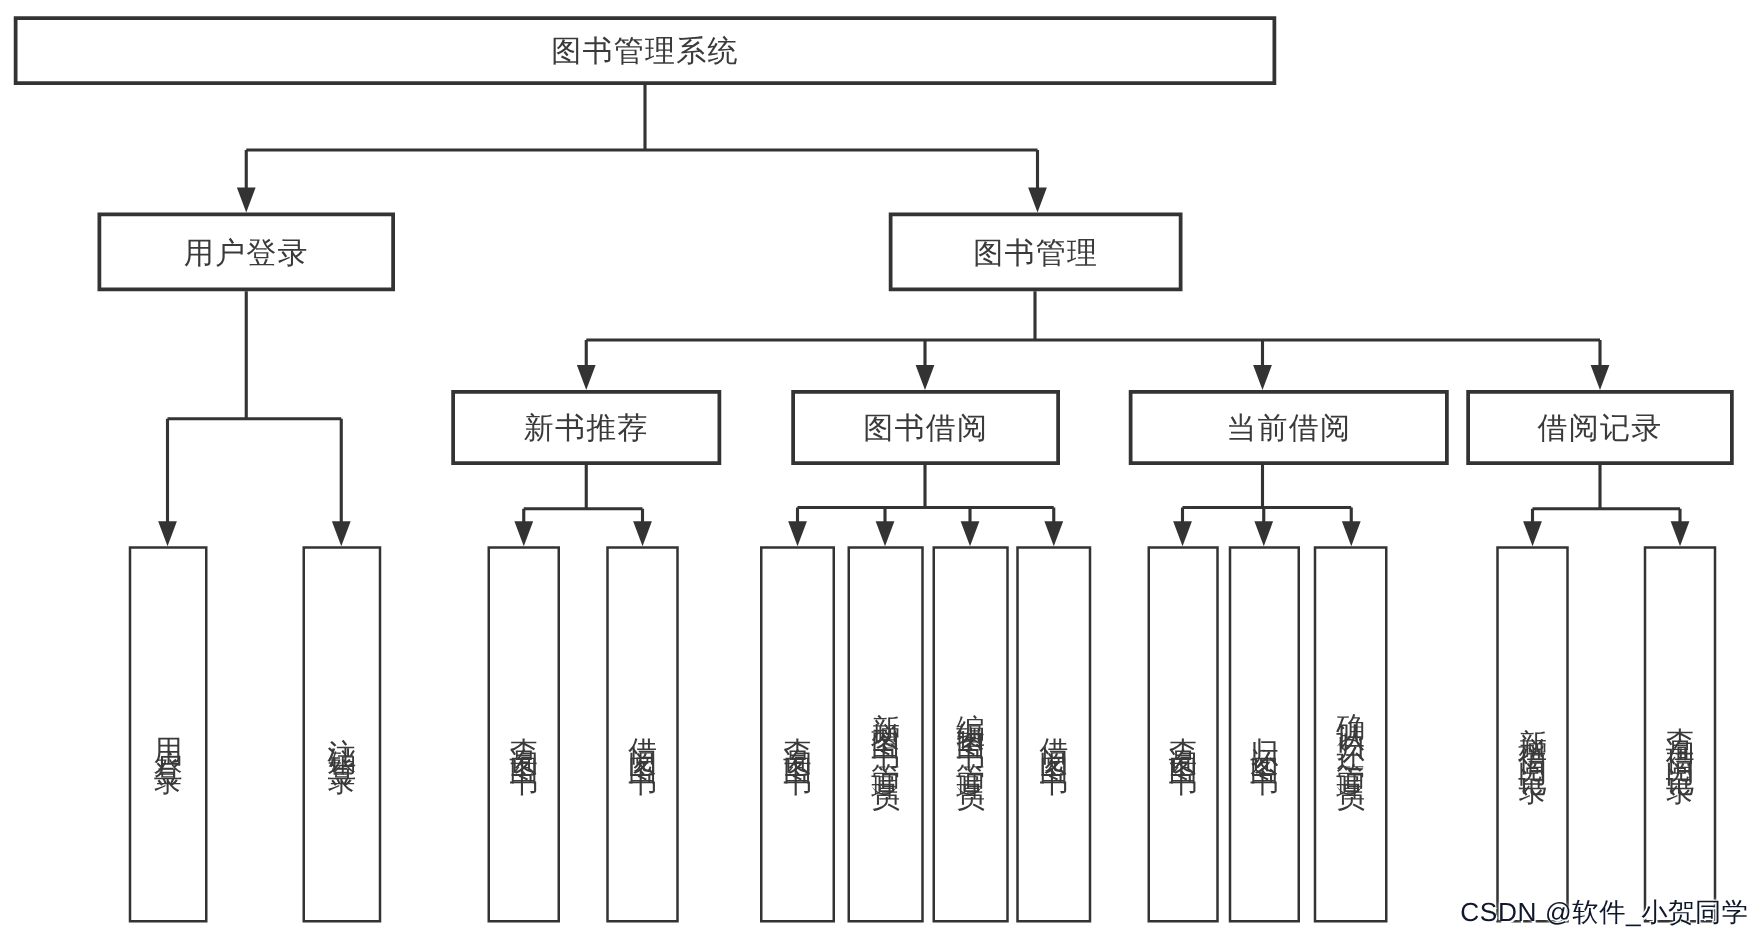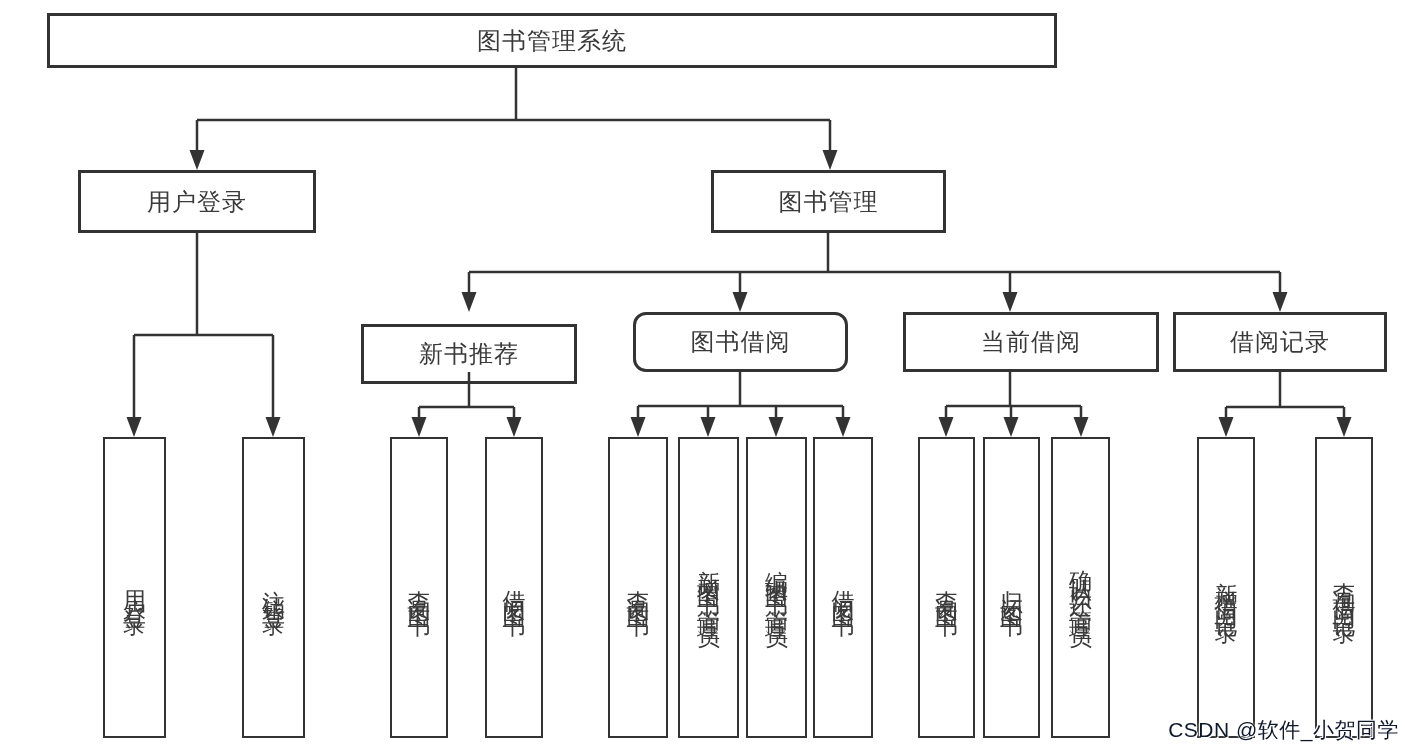--- a/index.html
+++ b/index.html
@@ -39,27 +39,27 @@
     color:#0f172a;
     text-shadow:0 0 3px #ffffff,1px 1px 0 #ffffff,-1px -1px 0 #ffffff;
     white-space:nowrap;
   }
 </style>
 </head>
 <body>
 
 <div class="stage">
 
-  <div class="box h-box" style="left:11px;top:13px;width:1010px;height:55px;margin-left:36px;">图书管理系统</div>
+  <div class="box h-box" style="left:11px;top:13px;width:1010px;height:55px;">图书管理系统</div>
 
   <div class="box h-box" style="left:78px;top:170px;width:238px;height:63px;">用户登录</div>
   <div class="box h-box" style="left:711px;top:170px;width:235px;height:63px;">图书管理</div>
 
-  <div class="box h-box" style="left:361px;top:324px;width:216px;height:60px;">新书推荐</div>
-  <div class="box h-box" style="left:633px;top:312px;width:215px;height:60px;border-radius:13px;">图书借阅</div>
+  <div class="box h-box" style="left:361px;top:312px;width:216px;height:60px;">新书推荐</div>
+  <div class="box h-box" style="left:633px;top:312px;width:215px;height:60px;">图书借阅</div>
   <div class="box h-box" style="left:903px;top:312px;width:256px;height:60px;">当前借阅</div>
   <div class="box h-box" style="left:1173px;top:312px;width:214px;height:60px;">借阅记录</div>
 
   <div class="box v-box" style="left:103px;top:437px;width:63px;height:301px;">
     <span class="v-label">用户登录</span>
   </div>
   <div class="box v-box" style="left:242px;top:437px;width:63px;height:301px;">
     <span class="v-label">注销登录</span>
   </div>
 

